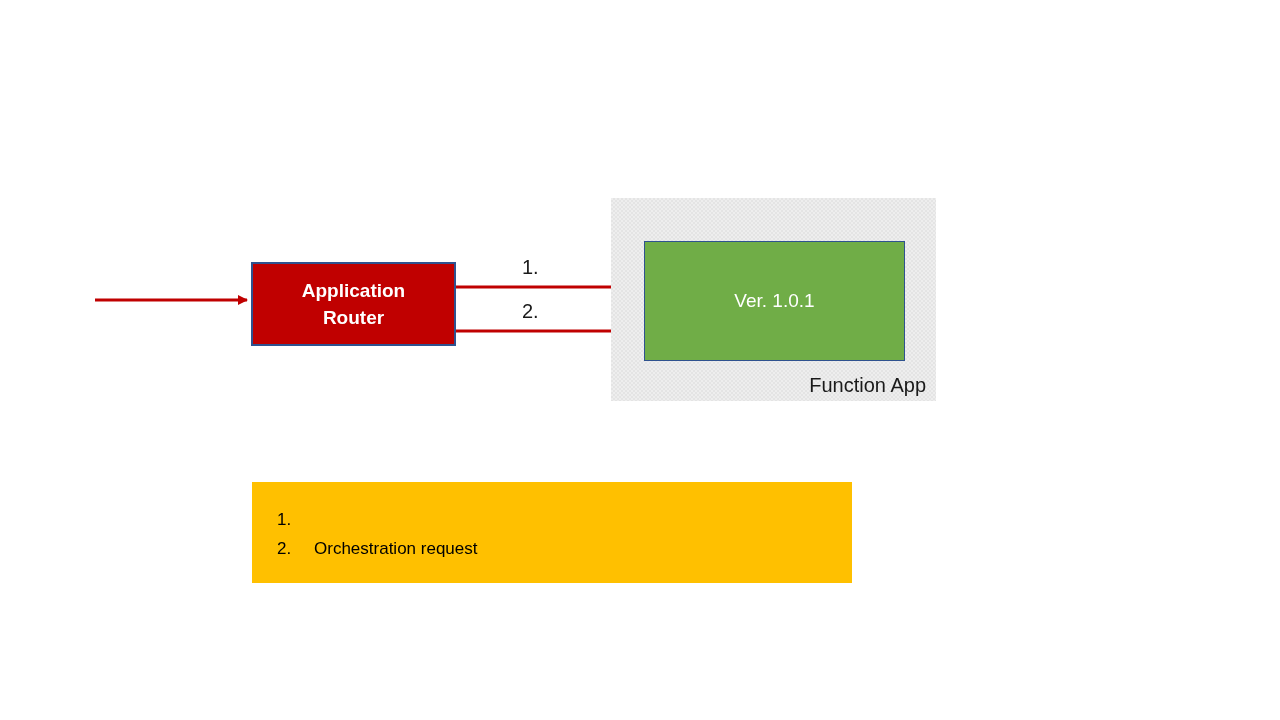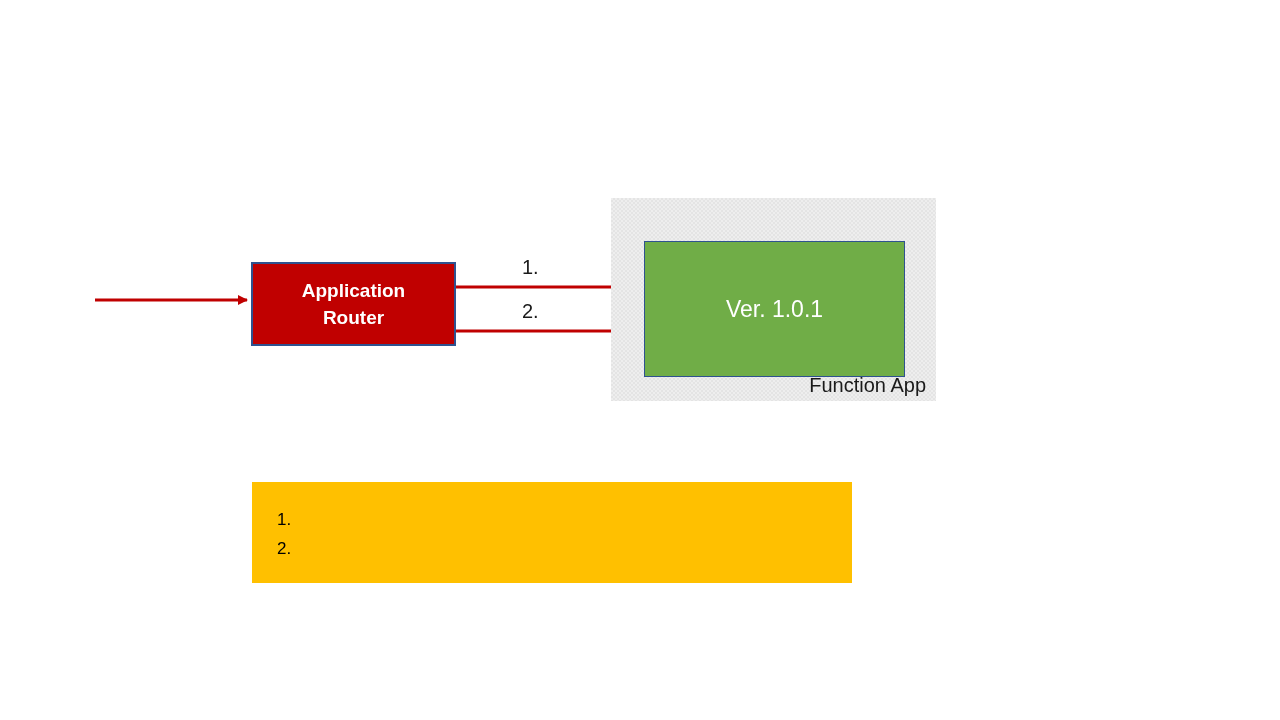--- a/index.html
+++ b/index.html
@@ -68,28 +68,28 @@
   .functionapp-label {
     position: absolute;
     right: 10px; bottom: 4px;
     color: var(--color-text-dark);
     font-size: 20px;
     text-align: right;
   }
   .version-box {
     position: absolute;
     left: 33px; top: 43px;   
-    width: 261px; height: 136px;
+    width: 261px; height: 120px;
     background: var(--color-green);
     border: 1.5px solid var(--color-border);
     display: flex;
     align-items: center;
     justify-content: center;
     color: var(--color-text-light);
-    font-size: 23px;
+    font-size: 19px;
   }
   .arrow-label {
     position: absolute;
     color: var(--color-text-dark);
     font-size: 20px;
   }
   .arrow-label.one { left: 522px; top: 256px; }
   .arrow-label.two { left: 522px; top: 300px; }
   .legend-box {
     position: absolute;
@@ -138,16 +138,17 @@
     </div>
     <div class="functionapp-label">Function App</div>
   </div>
 
   <div class="legend-box">
     <div class="legend-row">
       <span class="legend-number">1.</span>
     </div>
     <div class="legend-row">
       <span class="legend-number">2.</span>
+      <span class="legend-text">Orchestration request</span>
     </div>
   </div>
 
 </div>
 
 </body></html>

